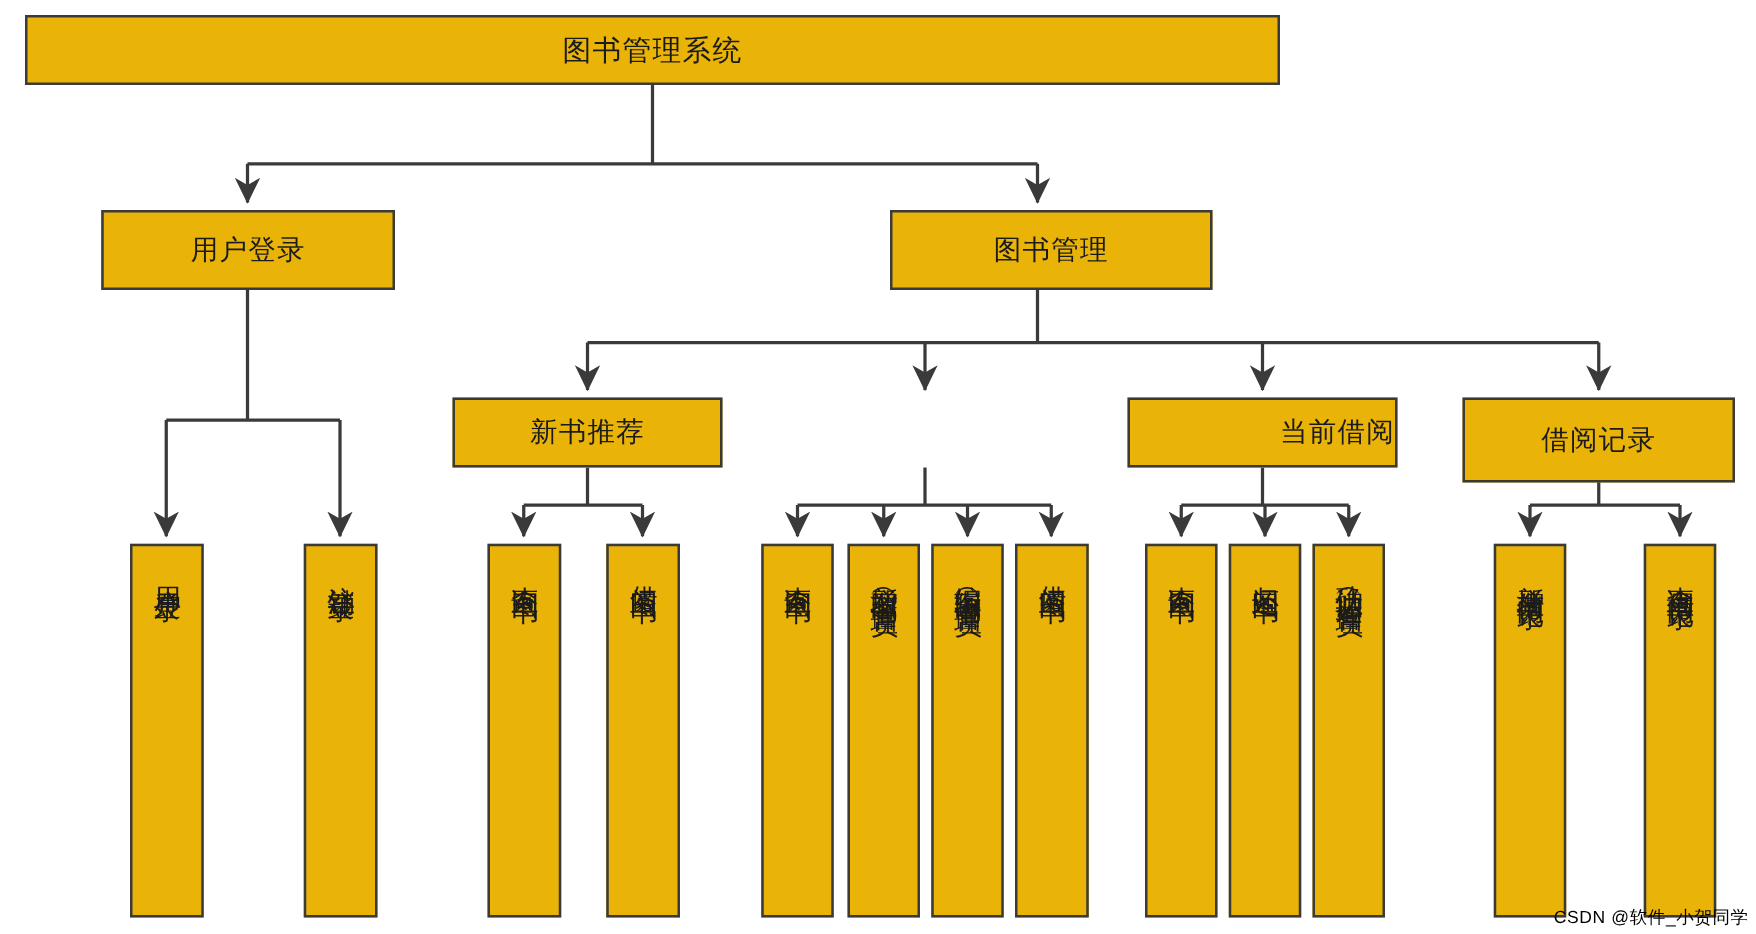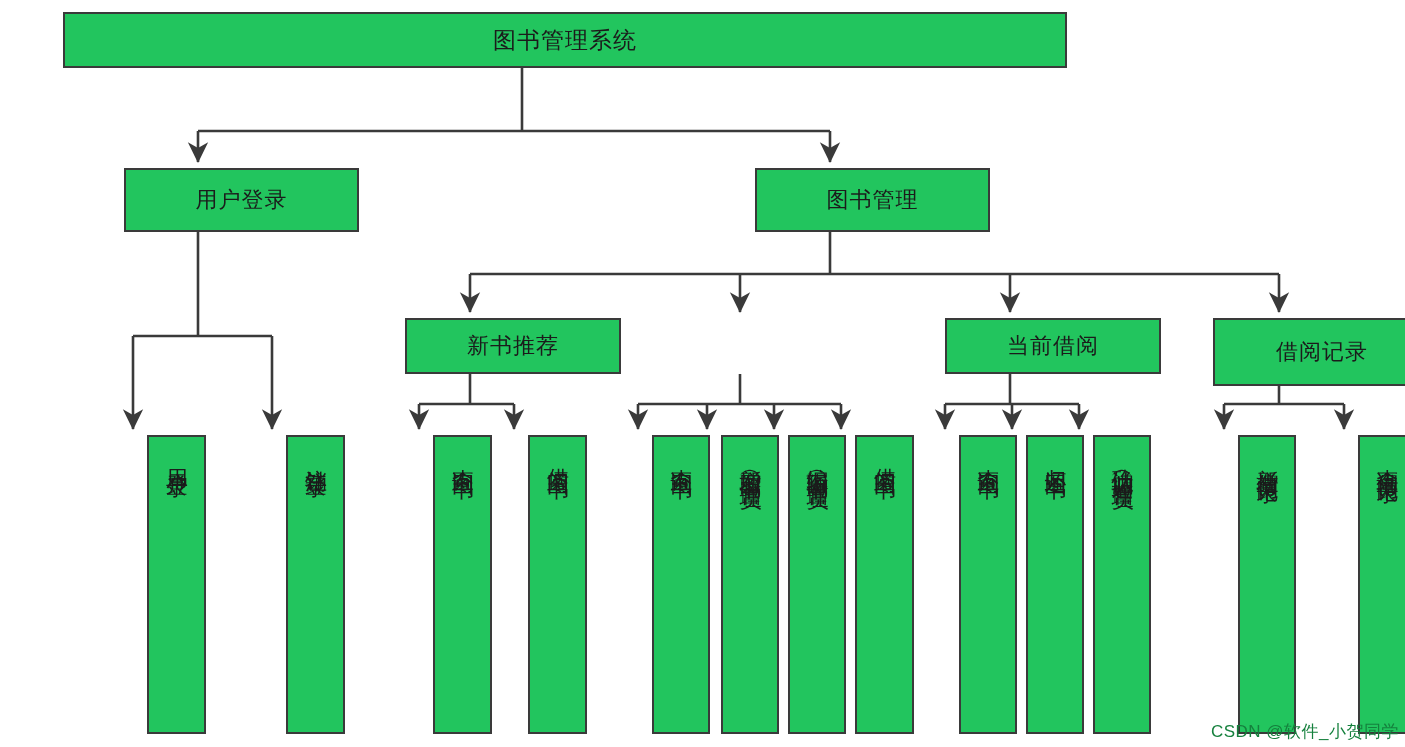--- a/index.html
+++ b/index.html
@@ -16,27 +16,26 @@
   }
   #wires{
     position:absolute;
     left:0;top:0;
     width:1405px;height:747px;
     pointer-events:none;
   }
   .node{
     position:absolute;
     box-sizing:border-box;
-    background:#22c55e;
+    background:#eab308;
     border:2.5px solid #3a3a3a;
     display:flex;
     align-items:center;
     justify-content:center;
     z-index:2;
-    margin-left:43px;
   }
   .node .label{
     font-size:22px;
     line-height:1.25;
     color:#1b1b1b;
     letter-spacing:1px;
     white-space:nowrap;
   }
   .node.root .label{font-size:23px;}
   .node.leaf{
@@ -50,22 +49,22 @@
     font-size:22px;
     line-height:1.22;
     letter-spacing:3px;
     white-space:nowrap;
     transform:none;
   }
   .watermark{
     position:absolute;
     right:6px;
     bottom:4px;
-    font-size:17px;
-    color:#15803d;
+    font-size:14px;
+    color:#000000;
     letter-spacing:0.5px;
     z-index:5;
     white-space:nowrap;
   }
 </style>
 </head>
 <body>
 
 <div id="canvas">
 
@@ -120,28 +119,28 @@
     </g>
   </svg>
 
   <div class="node root" style="left: 20px; top: 12px; width: 1004px; height: 56px;">
     <span class="label">图书管理系统</span>
   </div>
 
   <div class="node lvl2" style="left: 81px; top: 168px; width: 235px; height: 64px;">
     <span class="label">用户登录</span>
   </div>
-  <div class="node lvl2" style="left: 712px; top: 168px; width: 235px; height: 64px;">
+  <div class="node lvl2" style="left: 712px; top: 168px; width: 258px; height: 64px;">
     <span class="label">图书管理</span>
   </div>
 
   <div class="node lvl3" style="left: 362px; top: 318px; width: 216px; height: 56px; text-align: center;">
     <span class="label">新书推荐</span>
   </div>
-  <div class="node lvl3" style="left: 902px; top: 318px; width: 216px; height: 56px;">
+  <div class="node lvl3" style="left: 902px; top: 318px; width: 216px; height: 56px; justify-content: flex-end;">
     <span class="label">当前借阅</span>
   </div>
   <div class="node lvl3" style="left: 1170px; top: 318px; width: 218px; height: 68px;">
     <span class="label">借阅记录</span>
   </div>
 
   <div class="node leaf" style="left: 104px; top: 435px; width: 59px; height: 299px;">
     <span class="label">用户登录</span>
   </div>
   <div class="node leaf" style="left: 243px; top: 435px; width: 59px; height: 299px;">

